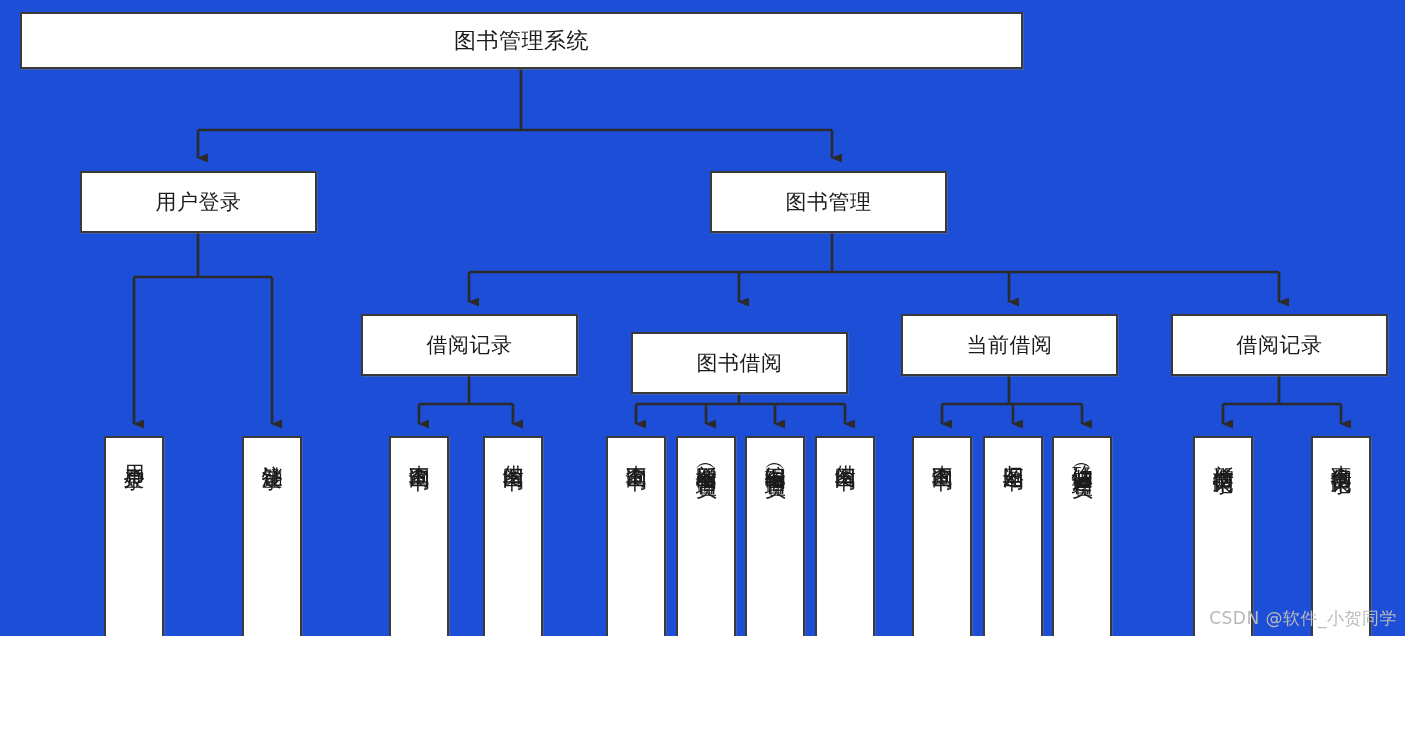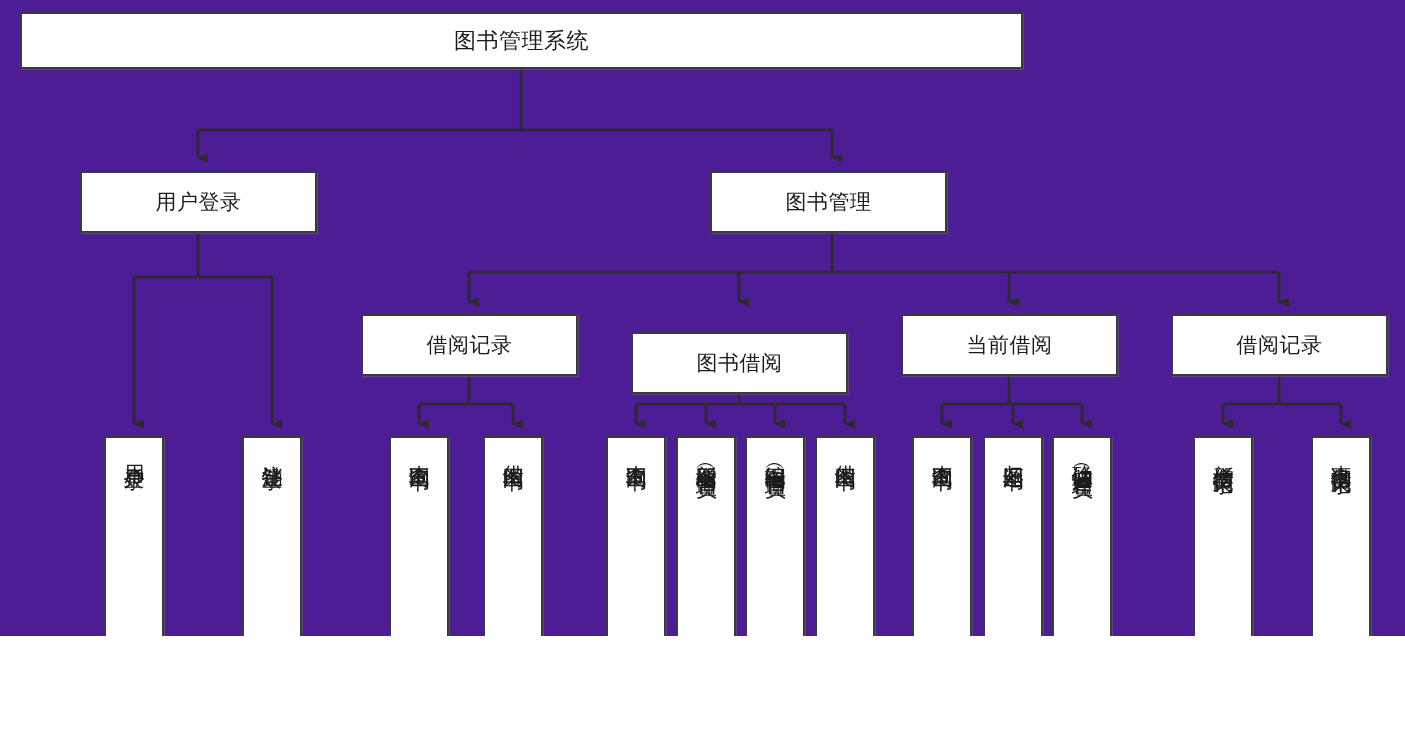--- a/index.html
+++ b/index.html
@@ -7,21 +7,21 @@
     padding: 0;
     background: #ffffff;
   }
   body {
     font-family: "DejaVu Sans", "Liberation Sans", sans-serif;
   }
   #diagram-root {
     position: relative;
     width: 1405px;
     height: 636px;
-    background: #4c1d95;
+    background: #1d4ed8;
     overflow: hidden;
   }
   #edge-layer {
     position: absolute;
     left: 0;
     top: 0;
     width: 1405px;
     height: 747px;
     pointer-events: none;
   }
@@ -188,14 +188,15 @@
     <span class="label">确认归还（管理员）</span>
   </div>
 
   <div class="node vert" style="left:1193px; top:436px; width:60px; height:298px;">
     <span class="label">新增借阅记录</span>
   </div>
   <div class="node vert" style="left:1311px; top:436px; width:60px; height:298px;">
     <span class="label">查询借阅记录</span>
   </div>
 
+  <div id="watermark">CSDN @软件_小贺同学</div>
 
 </div>
 
 </body></html>

